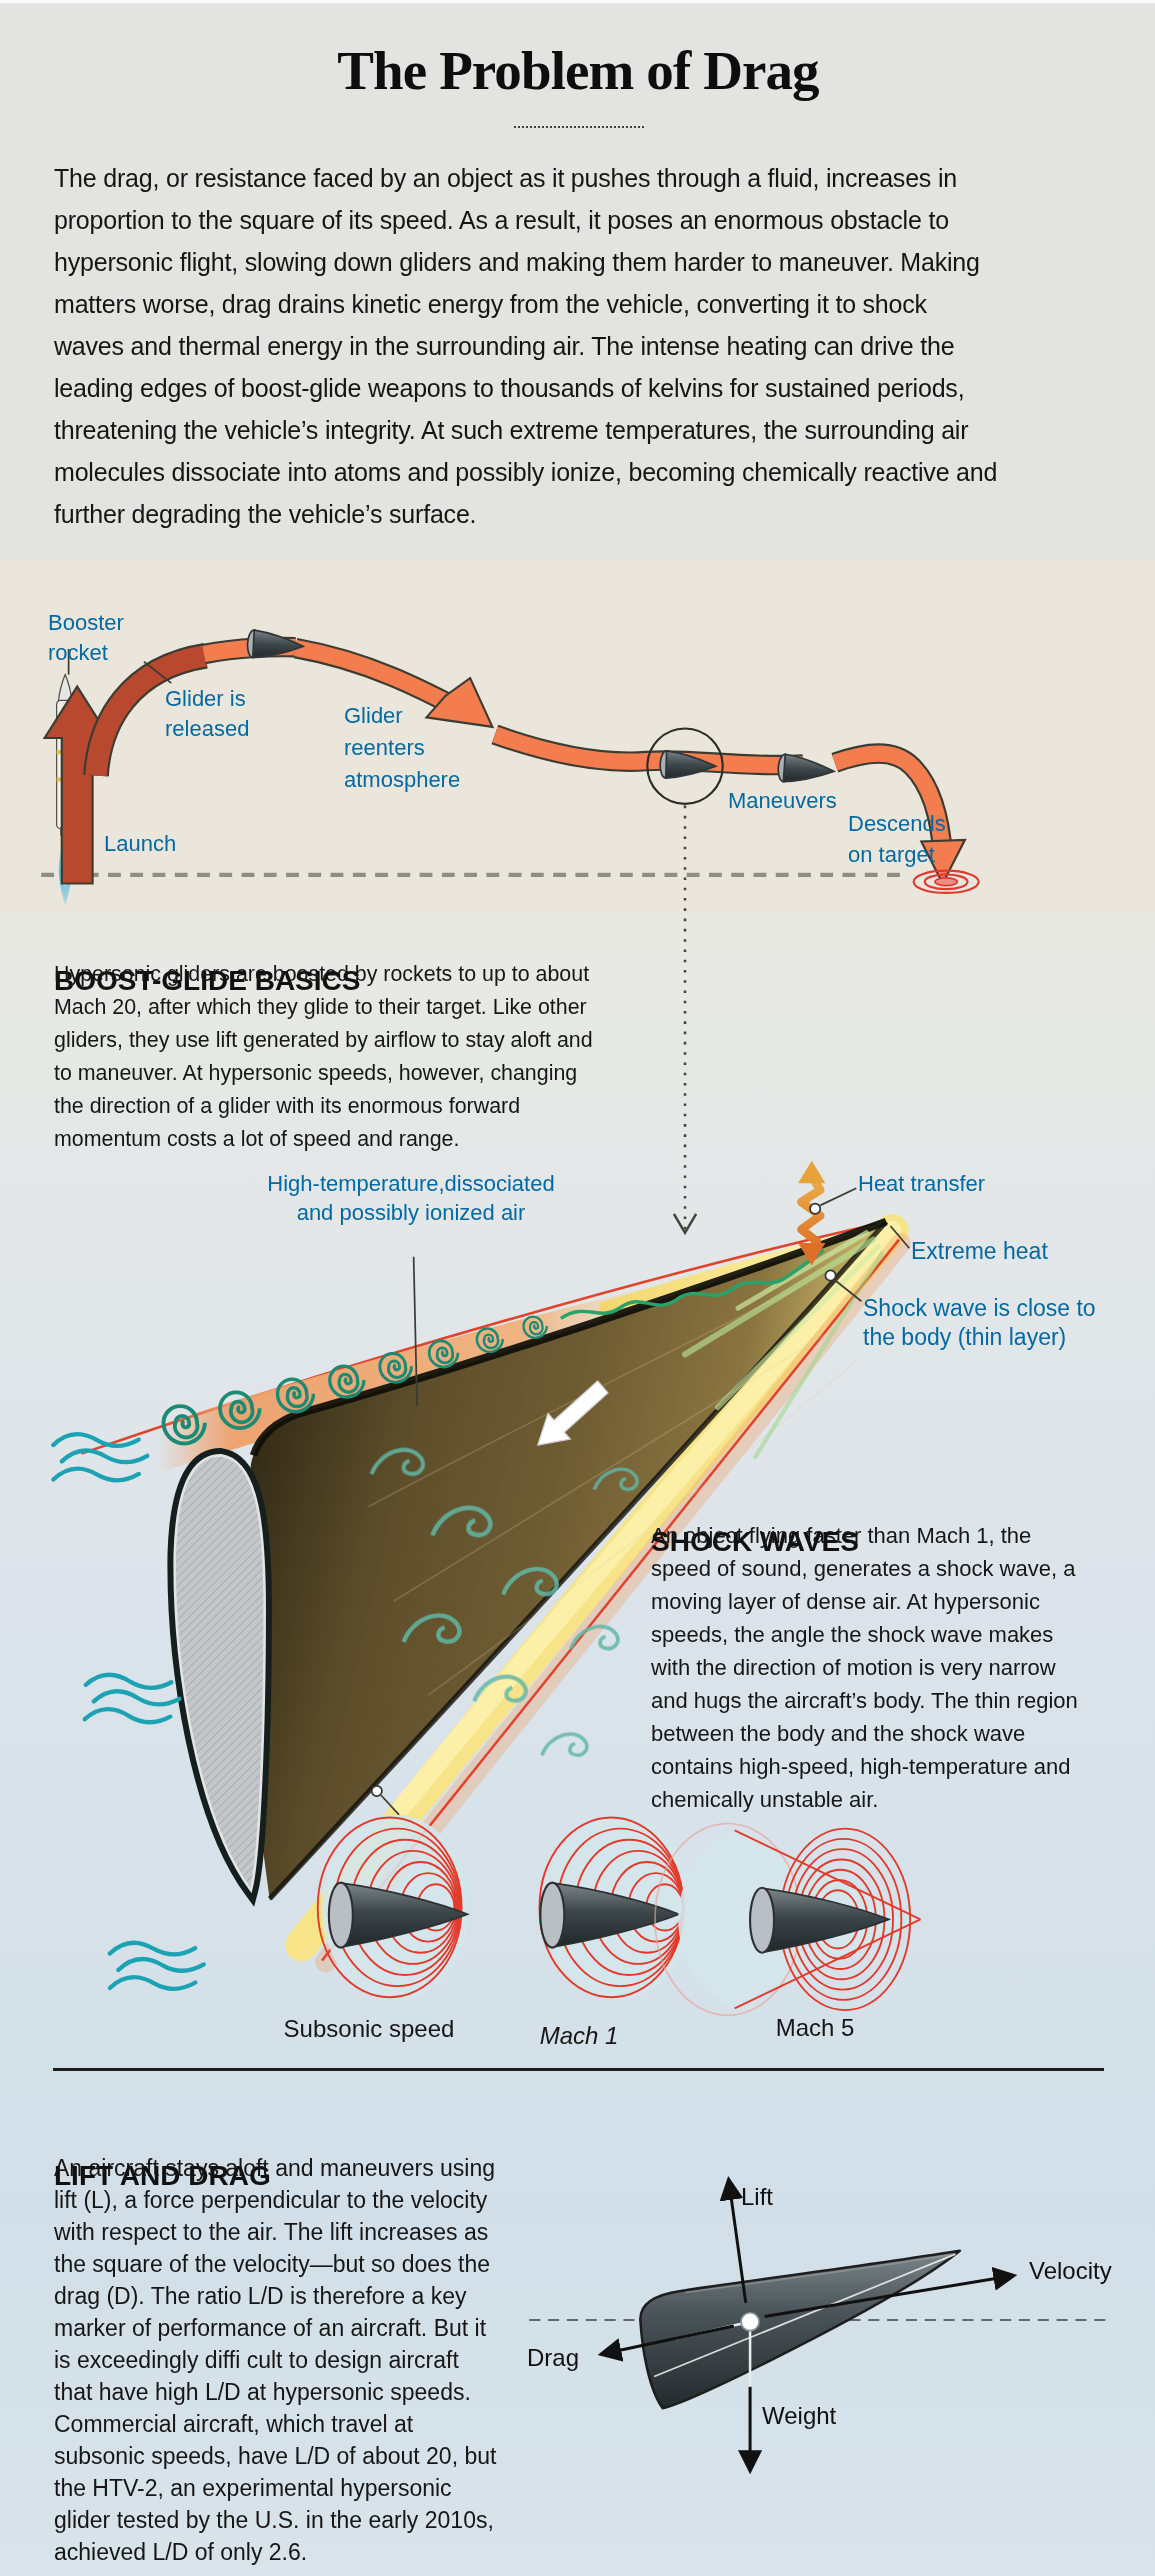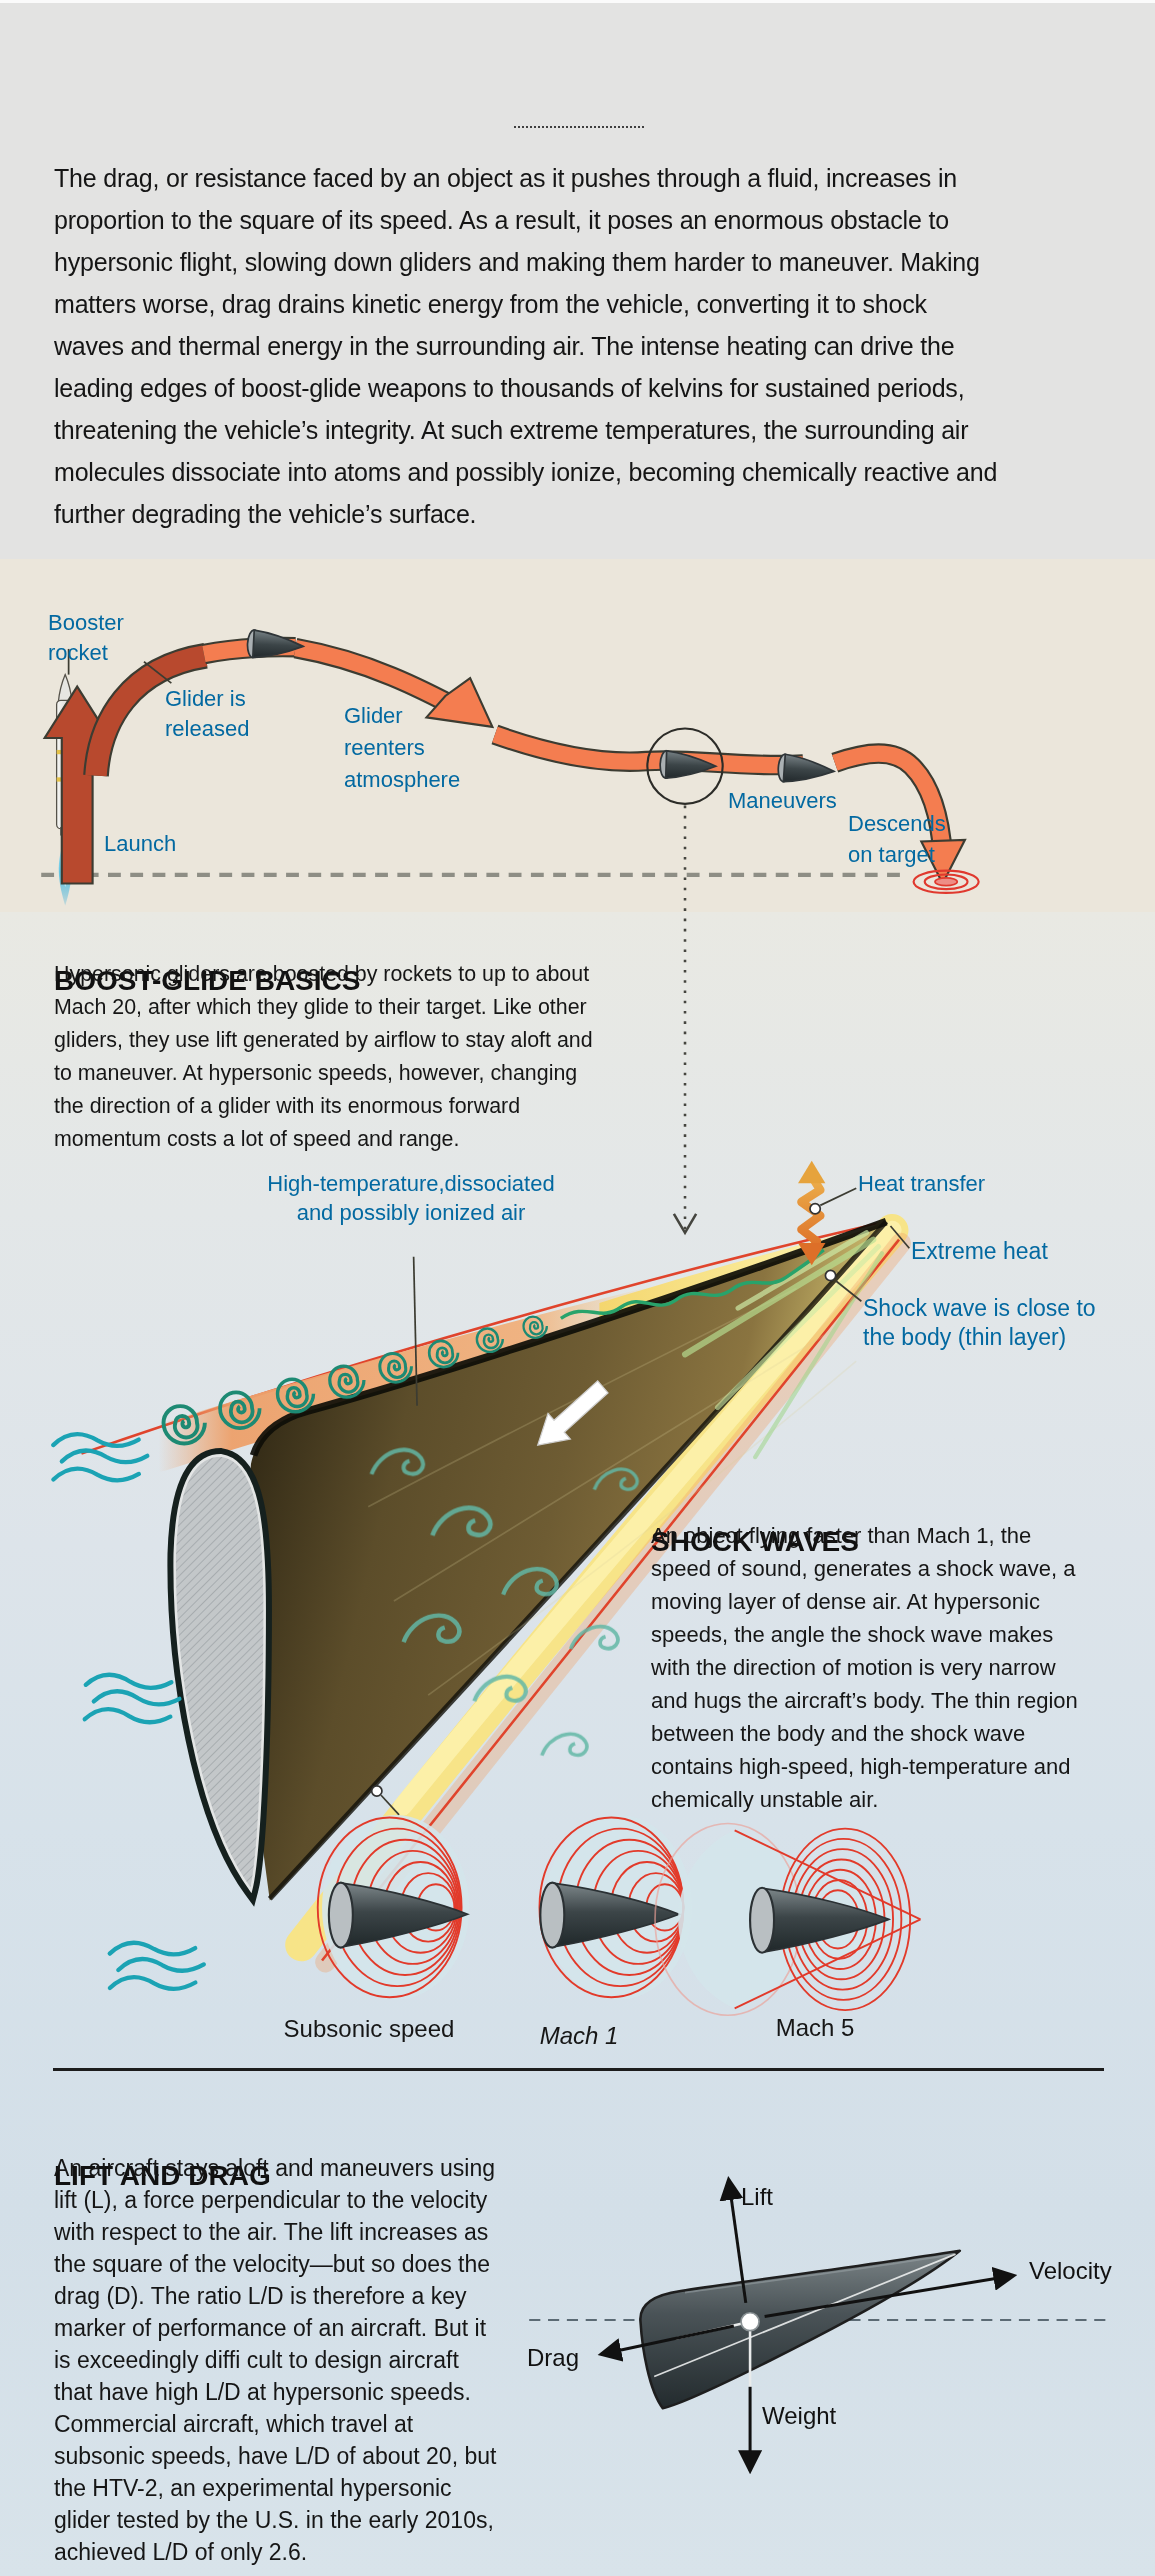--- a/index.html
+++ b/index.html
@@ -329,20 +329,21 @@
       <g stroke="#111" stroke-width="3.5">
         <line x1="871" y1="2690" x2="851" y2="2546" marker-end="url(#ah)"></line>
         <line x1="893" y1="2706" x2="1184" y2="2658" marker-end="url(#ah)"></line>
         <line x1="857" y1="2717" x2="702" y2="2750" marker-end="url(#ah)"></line>
         <line x1="876" y1="2788" x2="876" y2="2886" marker-end="url(#ah)"></line>
       </g>
       <circle cx="876" cy="2712" r="10.5" fill="#fff" stroke="#8b9396" stroke-width="2"></circle>
     </g>
   </svg>
 
+  <div id="title" class="txt">The Problem of Drag</div>
   <div id="title-rule"></div>
   <div id="intro" class="txt">The drag, or resistance faced by an object as it pushes through a fluid, increases in
 proportion to the square of its speed. As a result, it poses an enormous obstacle to
 hypersonic flight, slowing down gliders and making them harder to maneuver. Making
 matters worse, drag drains kinetic energy from the vehicle, converting it to shock
 waves and thermal energy in the surrounding air. The intense heating can drive the
 leading edges of boost-glide weapons to thousands of kelvins for sustained periods,
 threatening the vehicle’s integrity. At such extreme temperatures, the surrounding air
 molecules dissociate into atoms and possibly ionize, becoming chemically reactive and
 further degrading the vehicle’s surface.</div>

